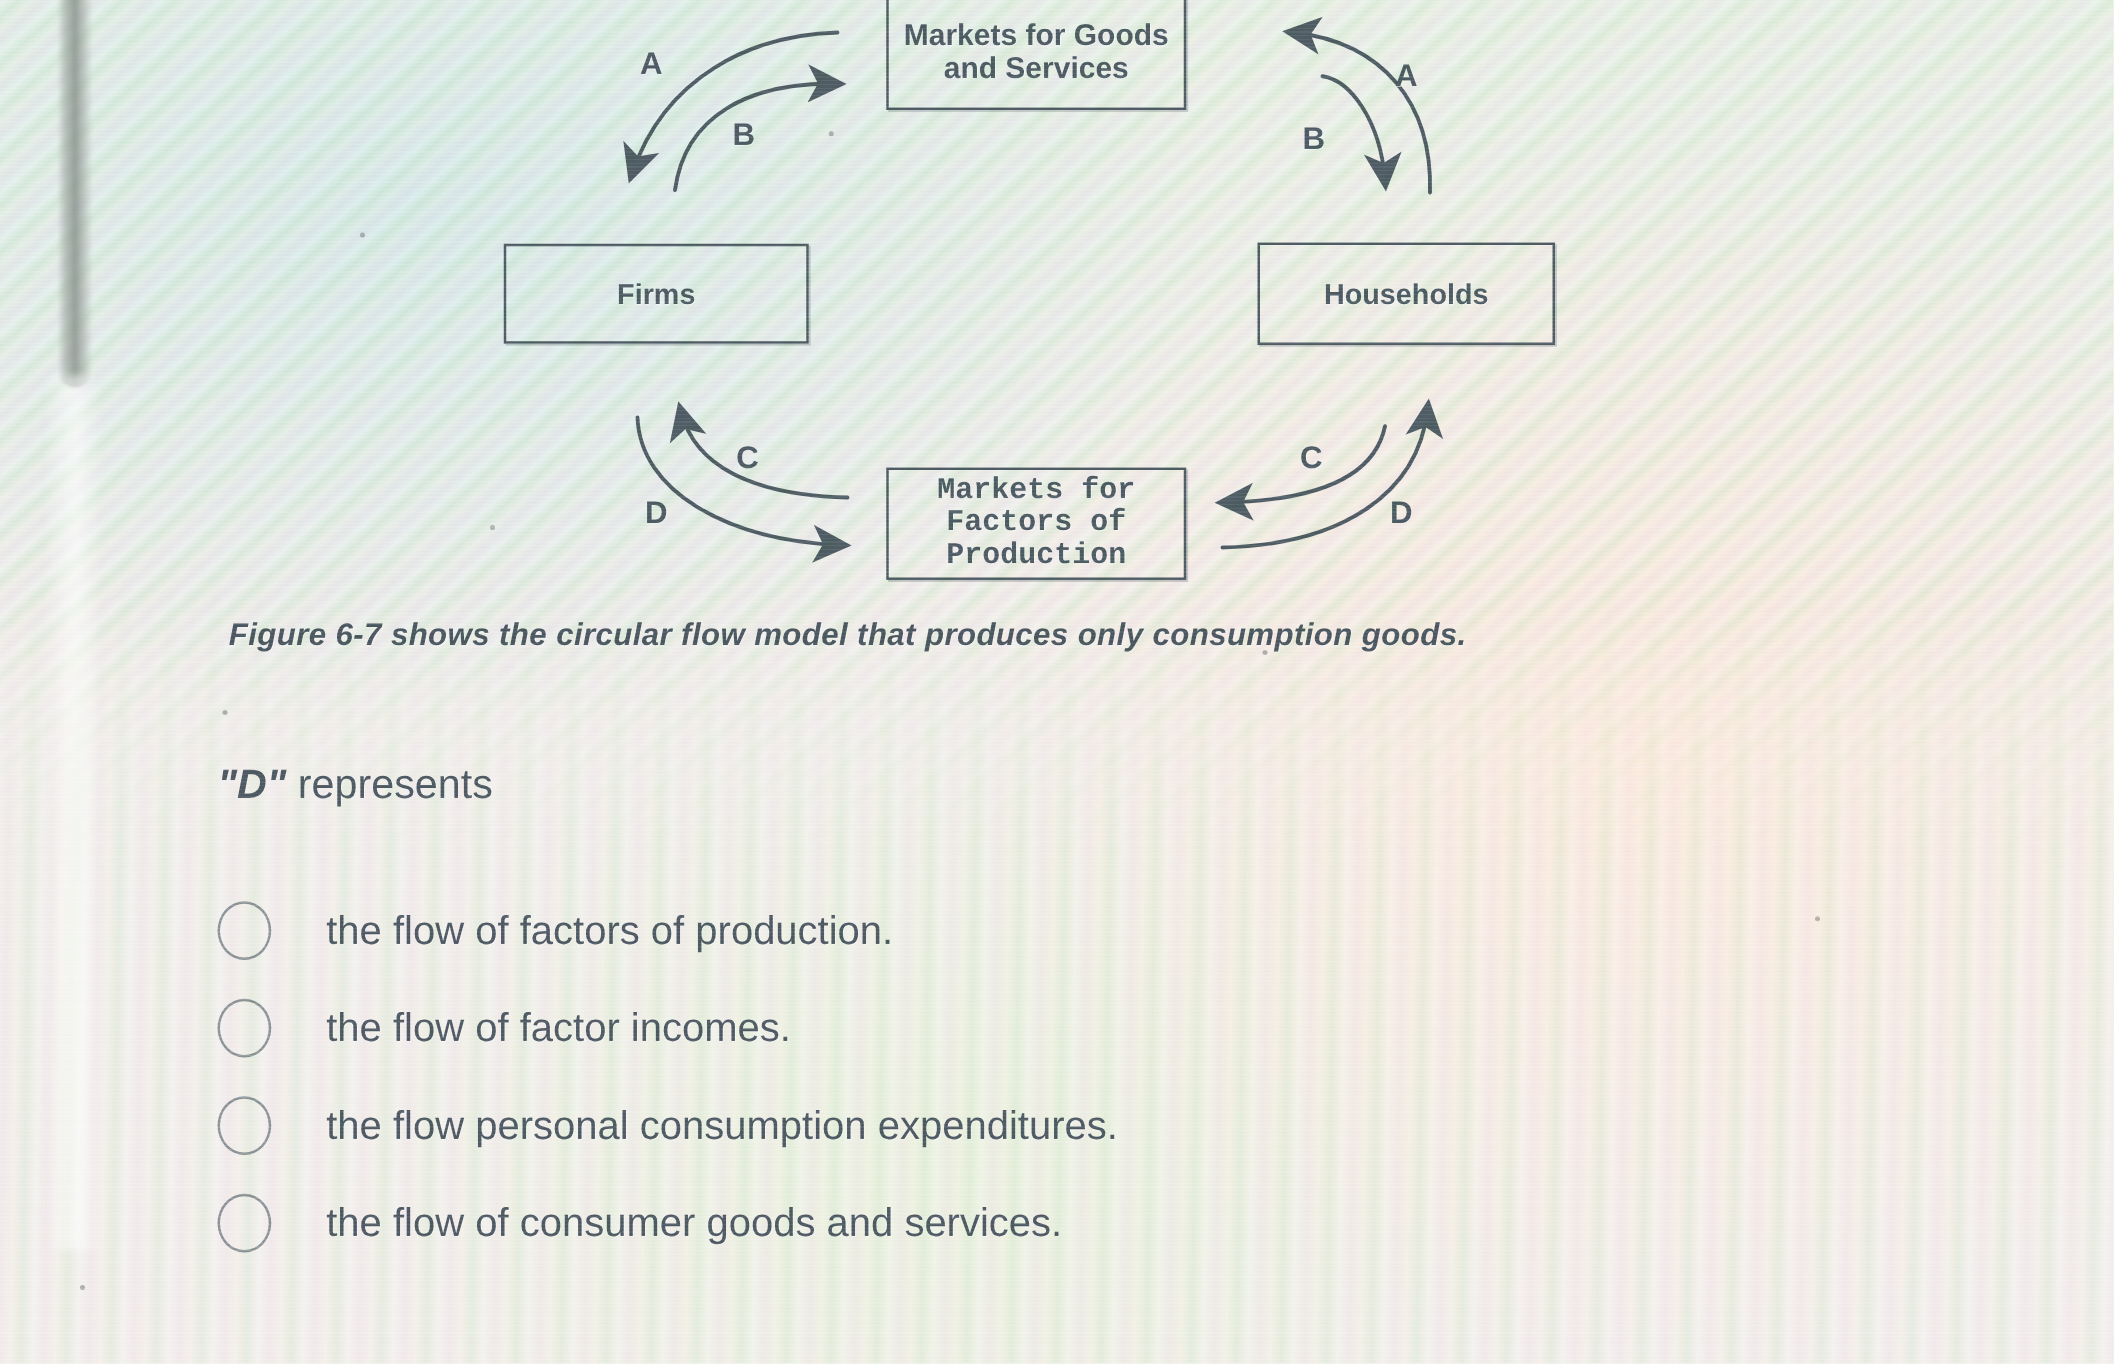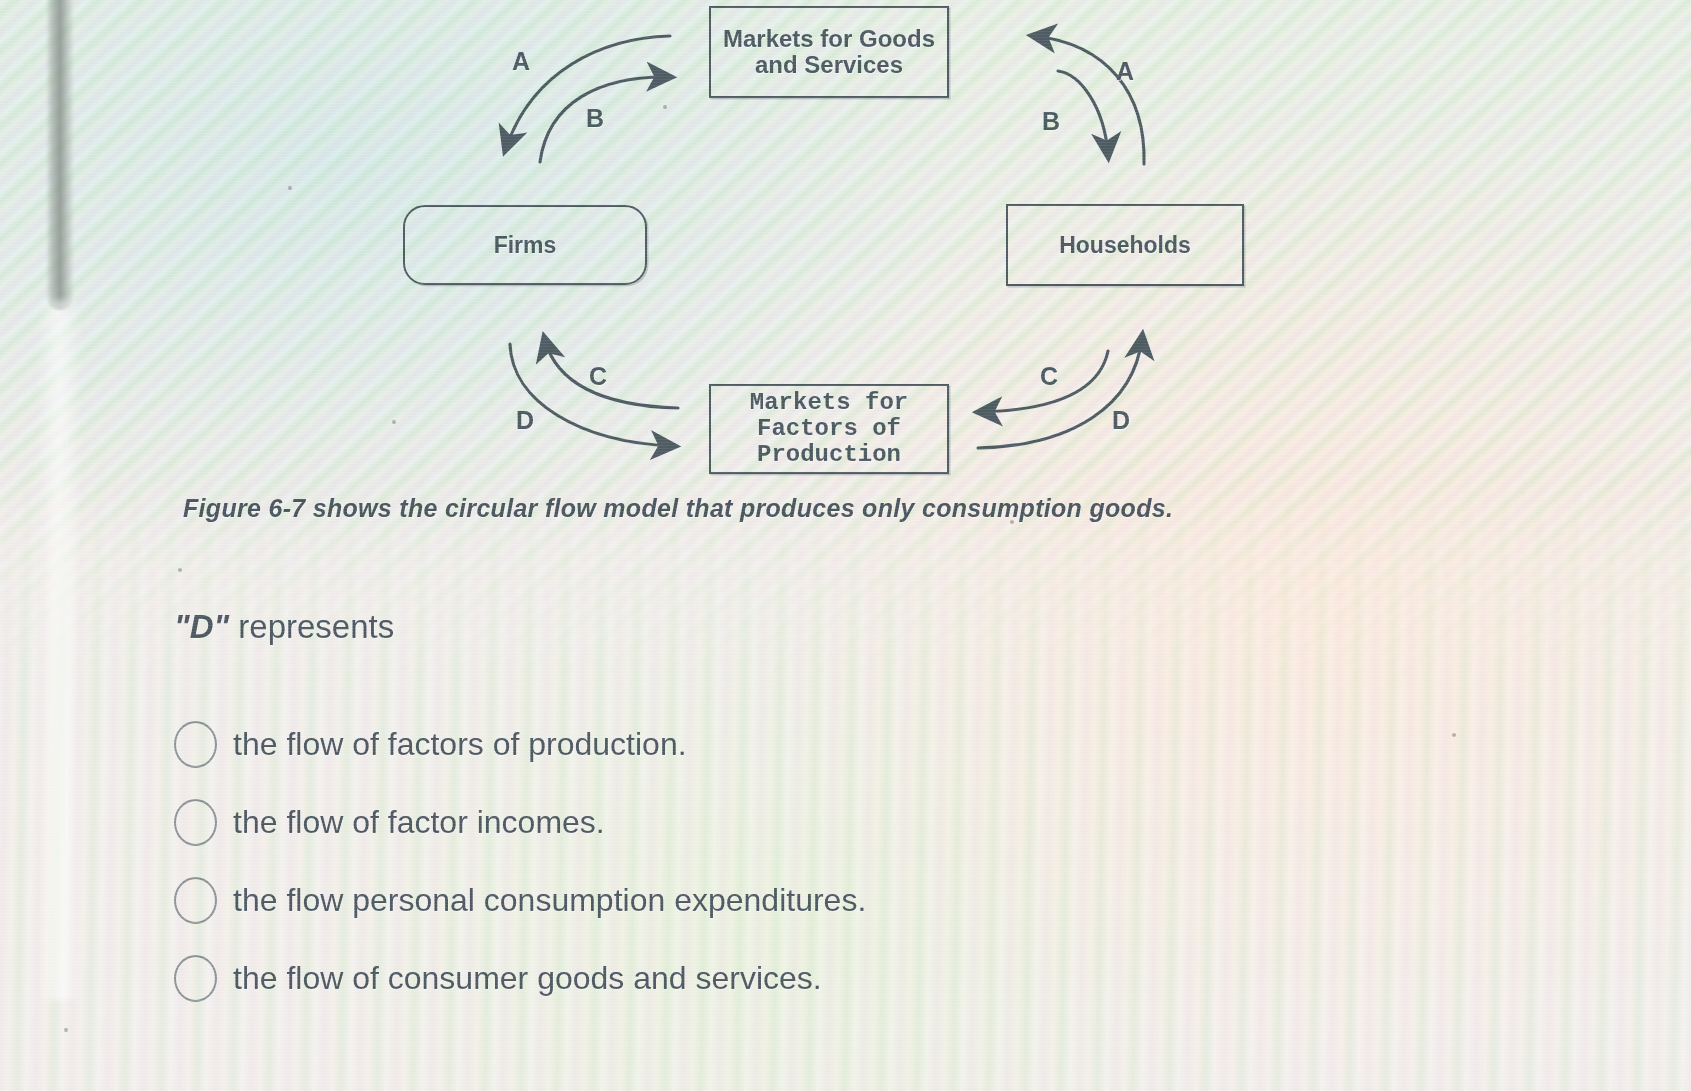--- a/index.html
+++ b/index.html
@@ -84,40 +84,40 @@
       rgba(255,255,255,0.40) 35%,
       rgba(255,255,255,0.55) 55%,
       rgba(255,255,255,0.0) 100%);
     filter: blur(3px);
     pointer-events: none;
   }
 
   
   #diagram {
     position: absolute;
-    left: 0; top: 14px; width: 1475px; height: 480px;
+    left: 0; top: 4px; width: 1475px; height: 480px;
   }
 
   .node-box {
     position: absolute;
     border: 2px solid #4e5b63;
     background: transparent;
     display: flex;
     align-items: center;
     justify-content: center;
     text-align: center;
     color: #4c5a62;
     font-weight: bold;
     line-height: 1.08;
     text-shadow: 0.6px 0.6px 0 rgba(255,255,255,0.65);
     box-shadow: 1.5px 1.5px 0 rgba(90,100,108,0.30);
   }
   #box-goods   { left: 709px; top: -8px;  width: 240px; height: 92px;  font-size: 24px; }
   #box-factors { left: 709px; top: 370px; width: 240px; height: 90px;  font-size: 24px; font-family: Liberation Mono, monospace; }
-  #box-firms   { left: 403px; top: 191px; width: 244px; height: 80px;  font-size: 23px; border-radius: 22px; }
+  #box-firms   { left: 403px; top: 191px; width: 244px; height: 80px;  font-size: 23px; }
   #box-house   { left: 1006px; top: 190px; width: 238px; height: 82px; font-size: 23px; }
 
   .flow-label {
     position: absolute;
     color: #4c5a62;
     font-weight: bold;
     font-size: 25px;
     text-shadow: 0.6px 0.6px 0 rgba(255,255,255,0.6);
   }
   #lbl-A-left  { left: 512px;  top: 33px;  }
@@ -169,20 +169,21 @@
     flex: 0 0 auto;
     margin-right: 16px;
     background: transparent;
     opacity: 0.8;
   }
   .option-label {
     font-size: 32px;
     color: #4d5862;
     white-space: nowrap;
     text-shadow: 0.6px 0.6px 0 rgba(255,255,255,0.5);
+    margin-left: 28px;
   }
 
   .speck { position: absolute; background: rgba(90,95,100,0.45); border-radius: 50%; pointer-events: none; }
 </style>
 </head>
 <body>
 
 <div id="screen">
 
   <div id="diagram">

